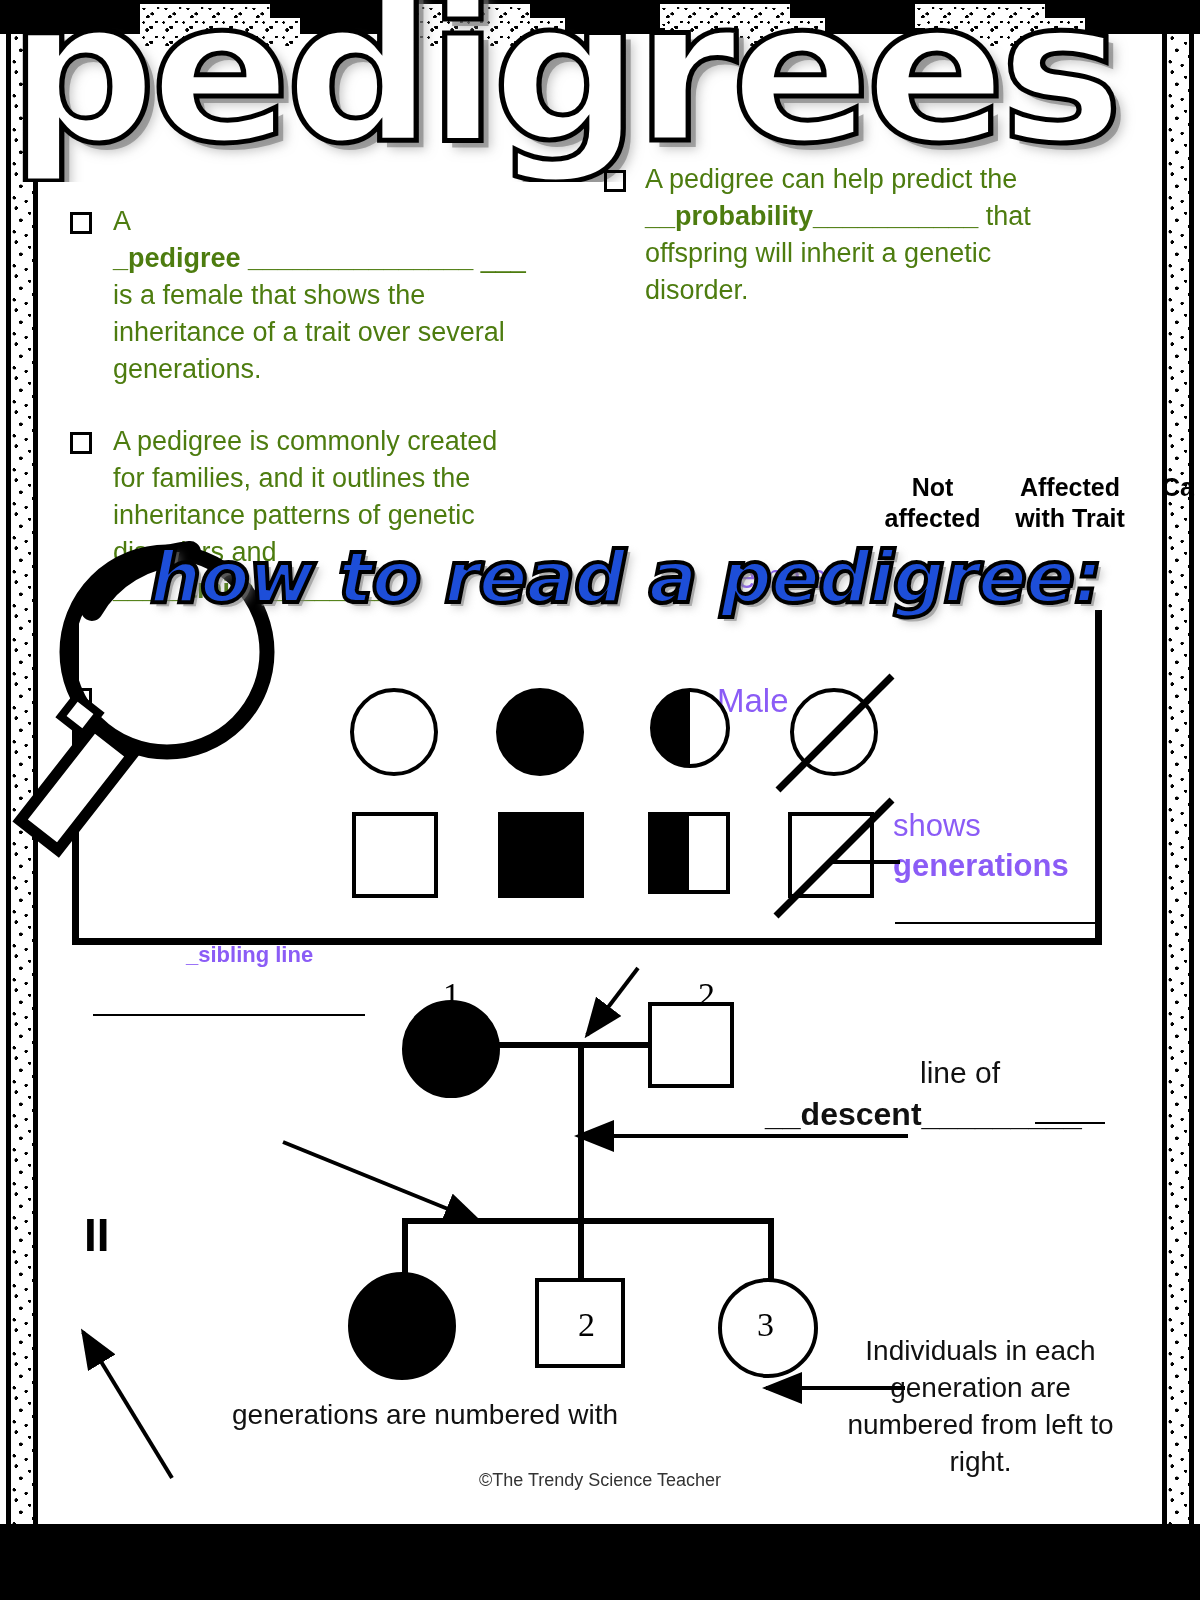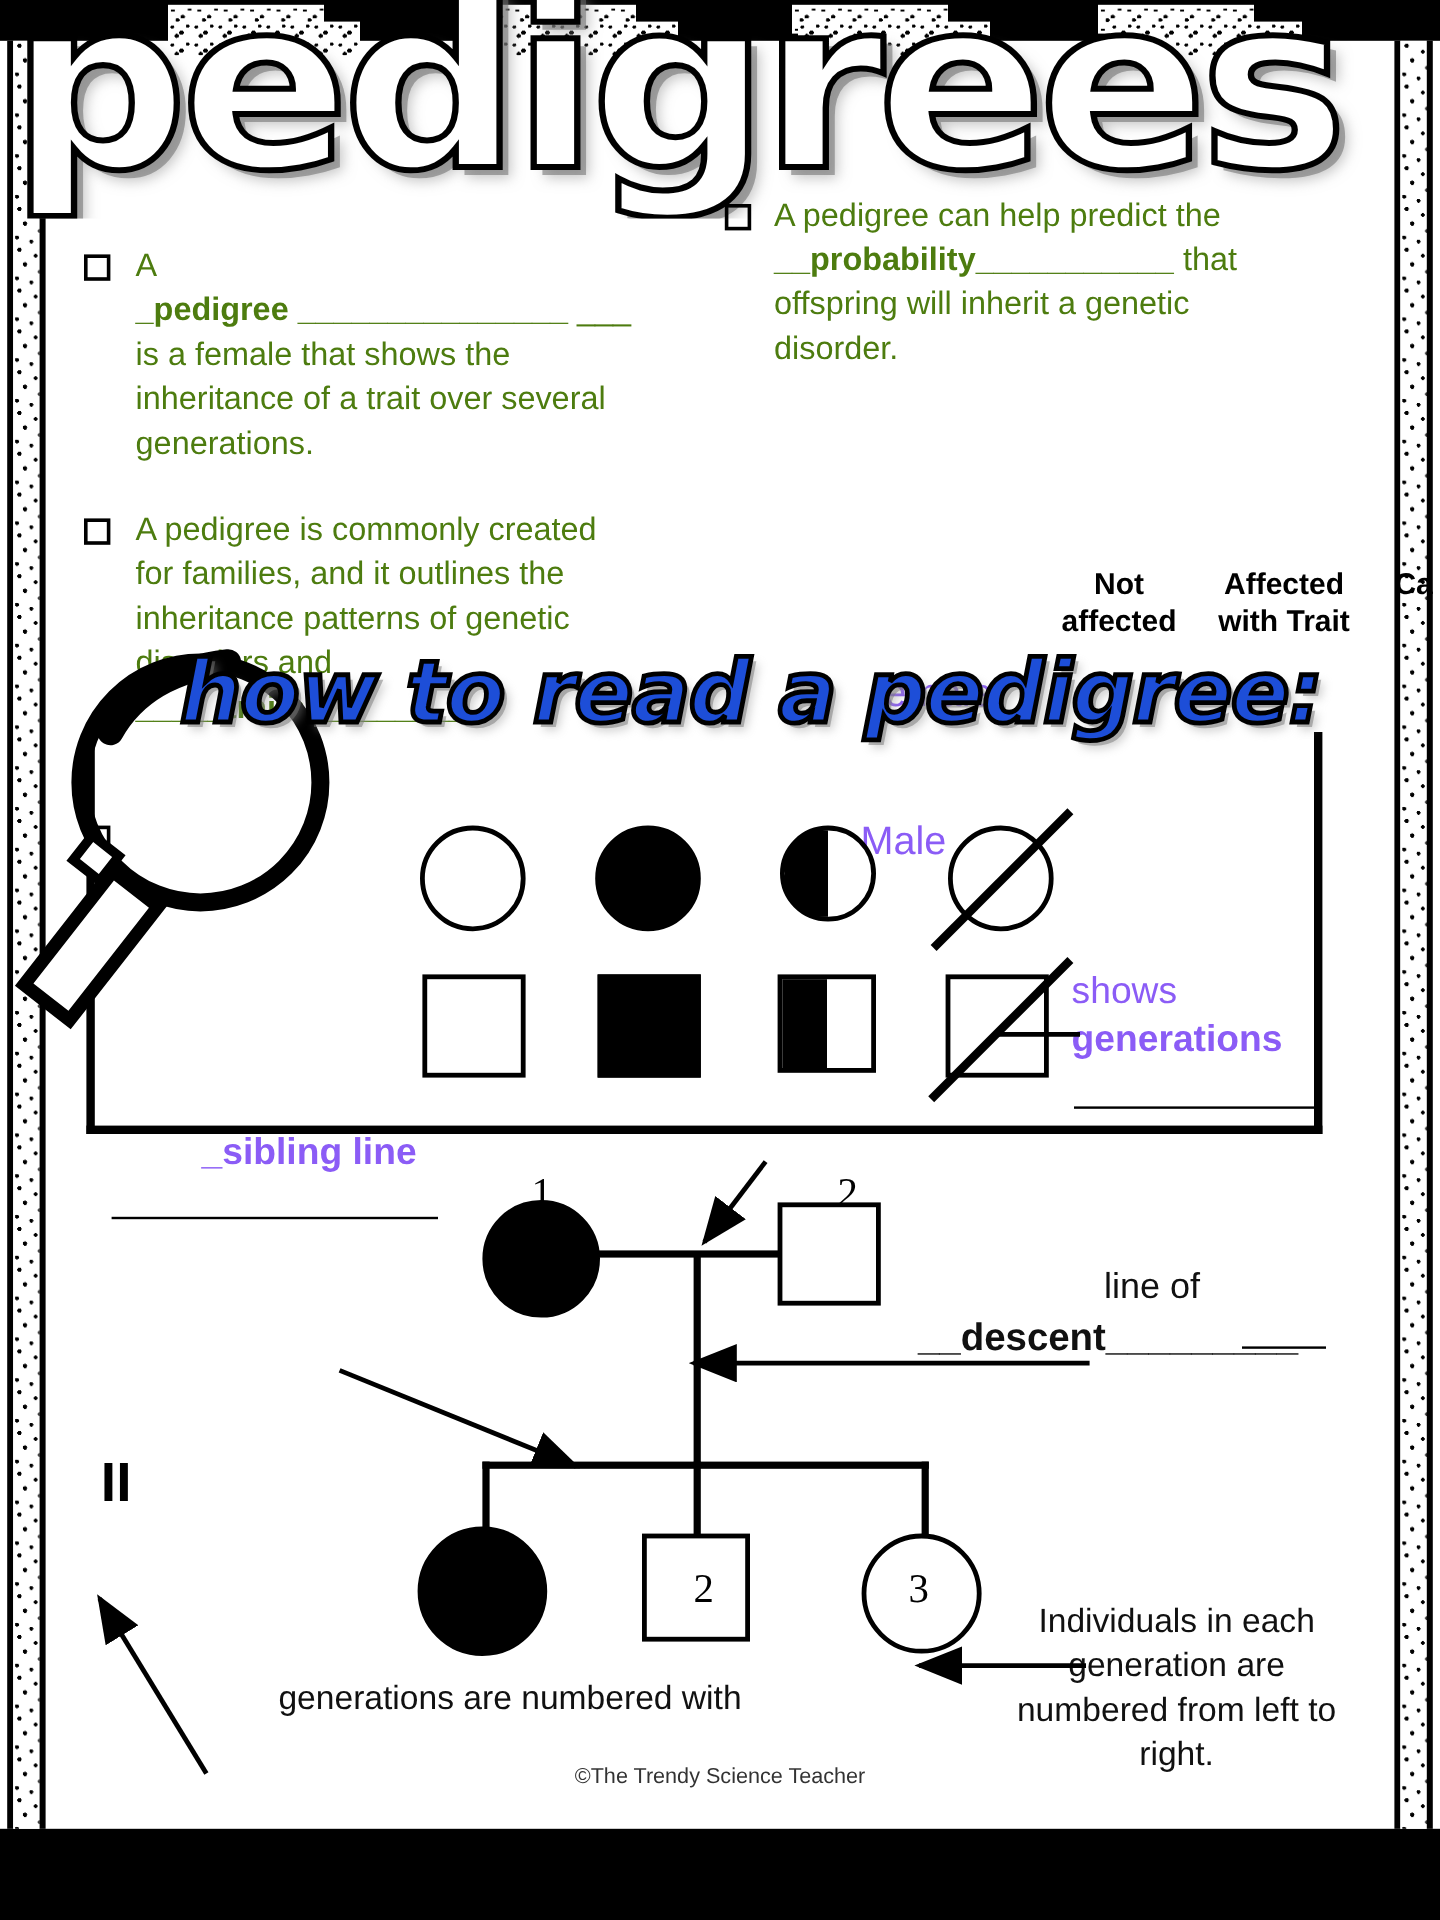--- a/index.html
+++ b/index.html
@@ -319,21 +319,21 @@
 
   <div class="sym sym-square" style="left:352px; top:812px; width:86px; height:86px;"></div>
   <div class="sym sym-square sym-filled" style="left:498px; top:812px; width:86px; height:86px;"></div>
   <div class="sym sym-square sym-halffill-square" style="left:648px; top:812px; width:82px; height:82px;"></div>
   <div class="sym sym-square" style="left:788px; top:812px; width:86px; height:86px;"></div>
 
   <div class="sex-label" style="left:893px; top:808px; font-size:31px;">shows</div>
   <div class="sex-label" style="left:893px; top:848px; font-size:31px; font-weight:bold; white-space:nowrap; overflow:hidden; width:205px;">generations</div>
   <div class="thin-rule" style="left:895px; top:922px; width:205px;"></div>
 
-  <div class="sex-label" style="left:168px; top:942px; font-size:31px; font-weight:bold;">_sibling line</div>
+  <div class="sex-label" style="left:186px; top:942px; font-size:22px; font-weight:bold;">_sibling line</div>
   <div class="thin-rule" style="left:93px; top:1014px; width:272px;"></div>
 
   <div class="ped-circle ped-filled" style="left:402px; top:1000px; width:98px; height:98px;"></div>
   <div class="ped-num" style="left:443px; top:976px;">1</div>
 
   <div class="ped-square" style="left:648px; top:1002px; width:86px; height:86px;"></div>
   <div class="ped-num" style="left:698px; top:976px;">2</div>
 
   <div class="ped-line" style="left:498px; top:1042px; width:152px; height:6px;"></div>
 

